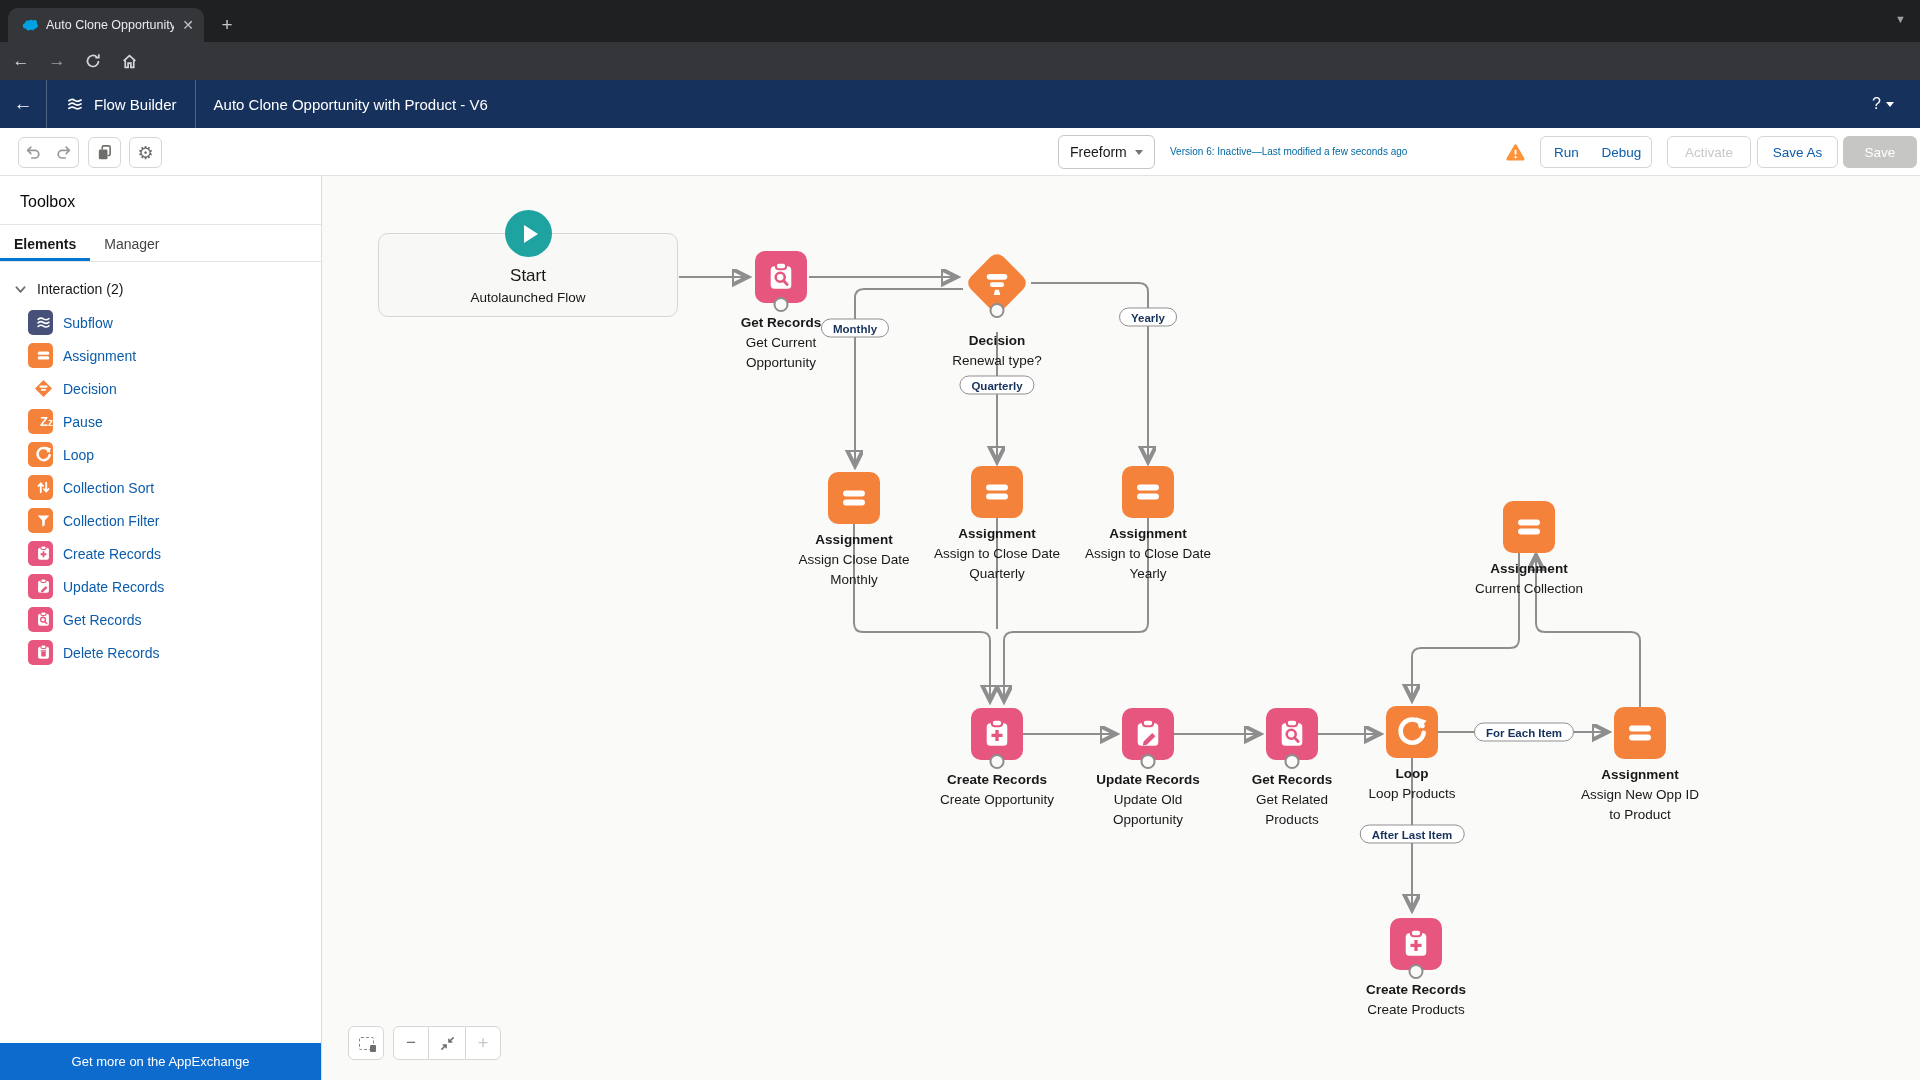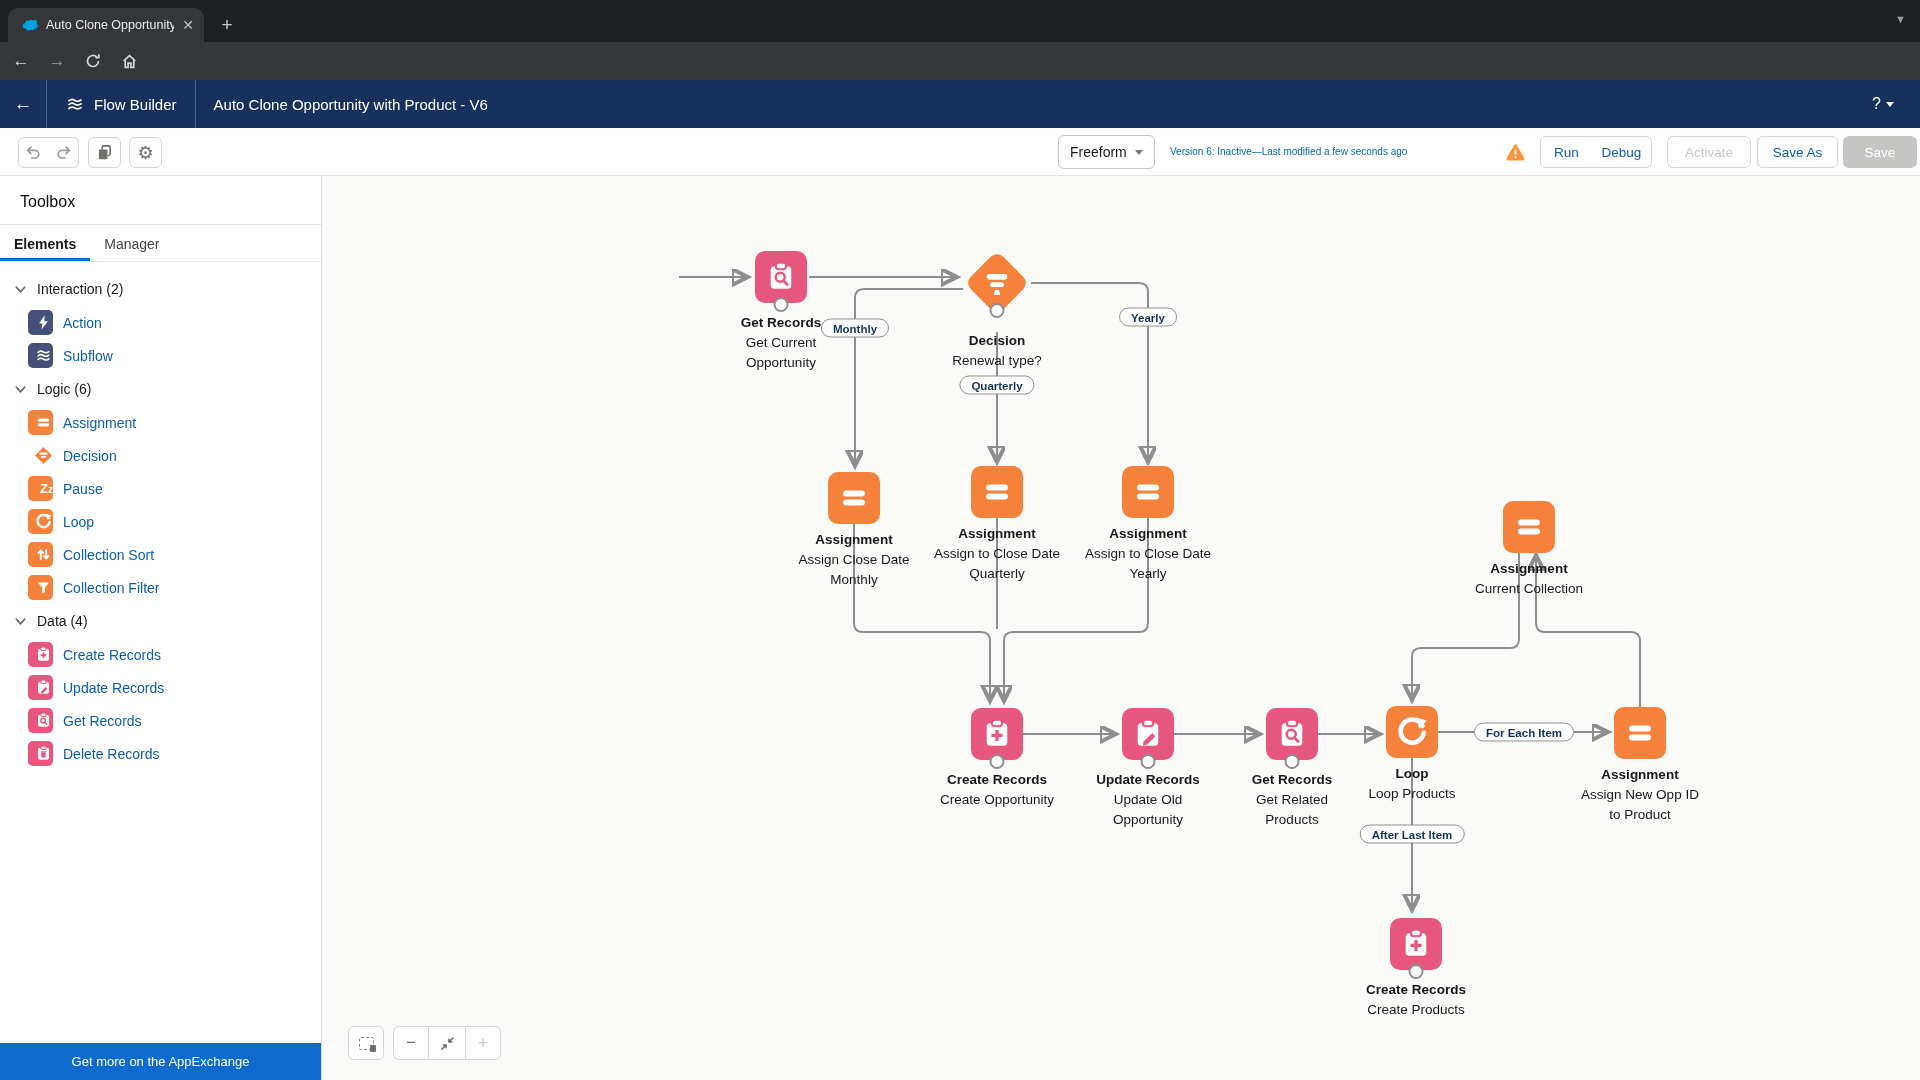--- a/index.html
+++ b/index.html
@@ -227,43 +227,29 @@
   <div id="tb-sections">
       <div class="tb-sec">
         <svg width="13" height="13" viewBox="0 0 14 14">
           <path d="M2.5 4.5 L7 9.5 L11.5 4.5" fill="none" stroke="#706e6b" stroke-width="1.8" stroke-linecap="round" stroke-linejoin="round"></path>
         </svg>
         <span>Interaction (2)</span>
       </div>
       <div class="tb-item">
         <span class="tb-ic" style="background:#465079">
           <svg viewBox="0 0 28 28">
-            <path d="M15.6 3.2 L7.6 15.6 h5 l-1.7 9.2 L20.4 12.2 h-5.2 z" fill="#fff"></path>
-          </svg>
-        </span>
-        <span class="tb-label">Action</span>
-      </div>
-      <div class="tb-item">
-        <span class="tb-ic" style="background:#465079">
-          <svg viewBox="0 0 28 28">
             <g fill="none" stroke="#fff" stroke-width="2.4" stroke-linecap="round">
               <path d="M6 9.3 q4-3.4 7.8-0.6 q3.8 2.8 8.2-0.4"></path>
               <path d="M6 14.6 q4-3.4 7.8-0.6 q3.8 2.8 8.2-0.4"></path>
               <path d="M6 19.9 q4-3.4 7.8-0.6 q3.8 2.8 8.2-0.4"></path>
             </g>
           </svg>
         </span>
         <span class="tb-label">Subflow</span>
       </div>
-      <div class="tb-sec">
-        <svg width="13" height="13" viewBox="0 0 14 14">
-          <path d="M2.5 4.5 L7 9.5 L11.5 4.5" fill="none" stroke="#706e6b" stroke-width="1.8" stroke-linecap="round" stroke-linejoin="round"></path>
-        </svg>
-        <span>Logic (6)</span>
-      </div>
       <div class="tb-item">
         <span class="tb-ic" style="background:#F5823B">
           <svg viewBox="0 0 28 28">
             <rect x="5.5" y="8.2" width="17" height="4.6" rx="2.3" fill="#fff"></rect>
             <rect x="5.5" y="15.2" width="17" height="4.6" rx="2.3" fill="#fff"></rect>
           </svg>
         </span>
         <span class="tb-label">Assignment</span>
       </div>
       <div class="tb-item">
@@ -302,26 +288,20 @@
         </span>
         <span class="tb-label">Collection Sort</span>
       </div>
       <div class="tb-item">
         <span class="tb-ic" style="background:#F5823B">
           <svg viewBox="0 0 28 28">
             <path d="M5.5 6.5 h17 l-6.6 7.6 v6.8 l-3.8 2.4 v-9.2 z" fill="#fff"></path>
           </svg>
         </span>
         <span class="tb-label">Collection Filter</span>
-      </div>
-      <div class="tb-sec">
-        <svg width="13" height="13" viewBox="0 0 14 14">
-          <path d="M2.5 4.5 L7 9.5 L11.5 4.5" fill="none" stroke="#706e6b" stroke-width="1.8" stroke-linecap="round" stroke-linejoin="round"></path>
-        </svg>
-        <span>Data (4)</span>
       </div>
       <div class="tb-item">
         <span class="tb-ic" style="background:#E7567E">
           <svg viewBox="0 0 28 28">
             <rect x="6" y="5.6" width="16" height="17.6" rx="3" fill="#fff"></rect>
             <rect x="10" y="2.8" width="8" height="5.2" rx="2.4" fill="#fff" stroke="#E7567E" stroke-width="1.6"></rect>
             <path d="M12.7 10.8 h2.6 v3 h3 v2.6 h-3 v3 h-2.6 v-3 h-3 v-2.6 h3 z" fill="#E7567E"></path>
           </svg>
         </span>
         <span class="tb-label">Create Records</span>
@@ -380,20 +360,27 @@
     <path d="M1023,734 H1113" marker-end="url(#arr)"></path>
     <path d="M1174,734 H1257" marker-end="url(#arr)"></path>
     <path d="M1318,734 H1377" marker-end="url(#arr)"></path>
     <path d="M1438,732 H1482"></path>
     <path d="M1566,732 H1605" marker-end="url(#arr)"></path>
     <path d="M1640,707 V641 Q1640,632 1631,632 H1545 Q1536,632 1536,623 V558" marker-end="url(#arr)"></path>
     <path d="M1519,553 V639 Q1519,648 1510,648 H1421 Q1412,648 1412,657 V697" marker-end="url(#arr)"></path>
     <path d="M1412,758 V907" marker-end="url(#arr)"></path>
   </svg>
 
+  <div id="start-node">
+    <div id="start-circle">
+        <div id="start-play"></div>
+      </div>
+    <div id="start-title">Start</div>
+    <div id="start-sub">Autolaunched Flow</div>
+  </div>
 
   <div id="nodes">
       <div class="node" style="left: 433px; top: 75px;">
         <div class="node-ic" style="background:#E7567E">
           <svg viewBox="0 0 28 28">
             <rect x="6" y="5.6" width="16" height="17.6" rx="3" fill="#fff"></rect>
             <rect x="10" y="2.8" width="8" height="5.2" rx="2.4" fill="#fff" stroke="#E7567E" stroke-width="1.6"></rect>
             <circle cx="13.4" cy="14.2" r="3.5" fill="none" stroke="#E7567E" stroke-width="2"></circle>
             <line x1="15.9" y1="16.8" x2="18.8" y2="19.8" stroke="#E7567E" stroke-width="2.2" stroke-linecap="round"></line>
           </svg>

